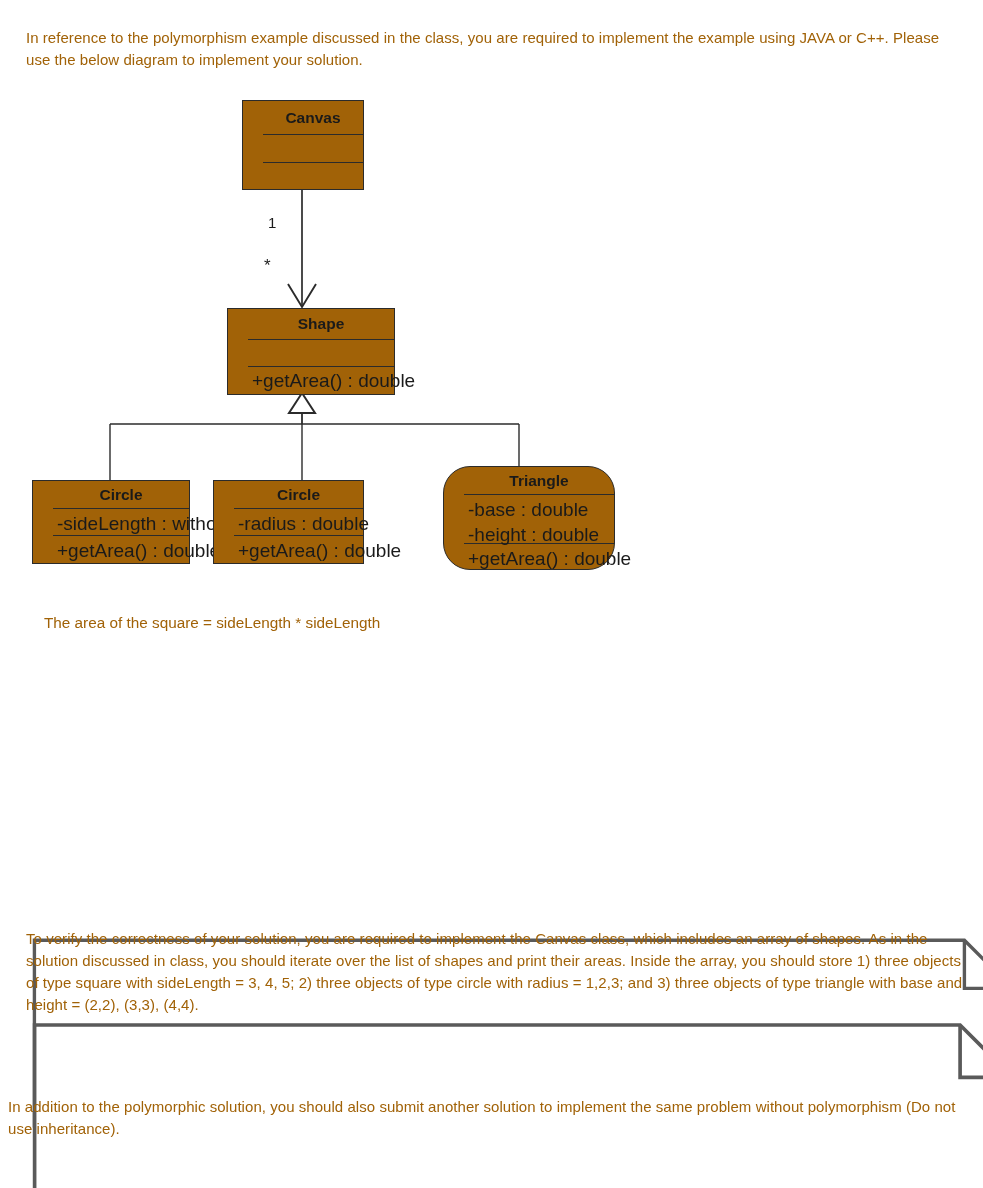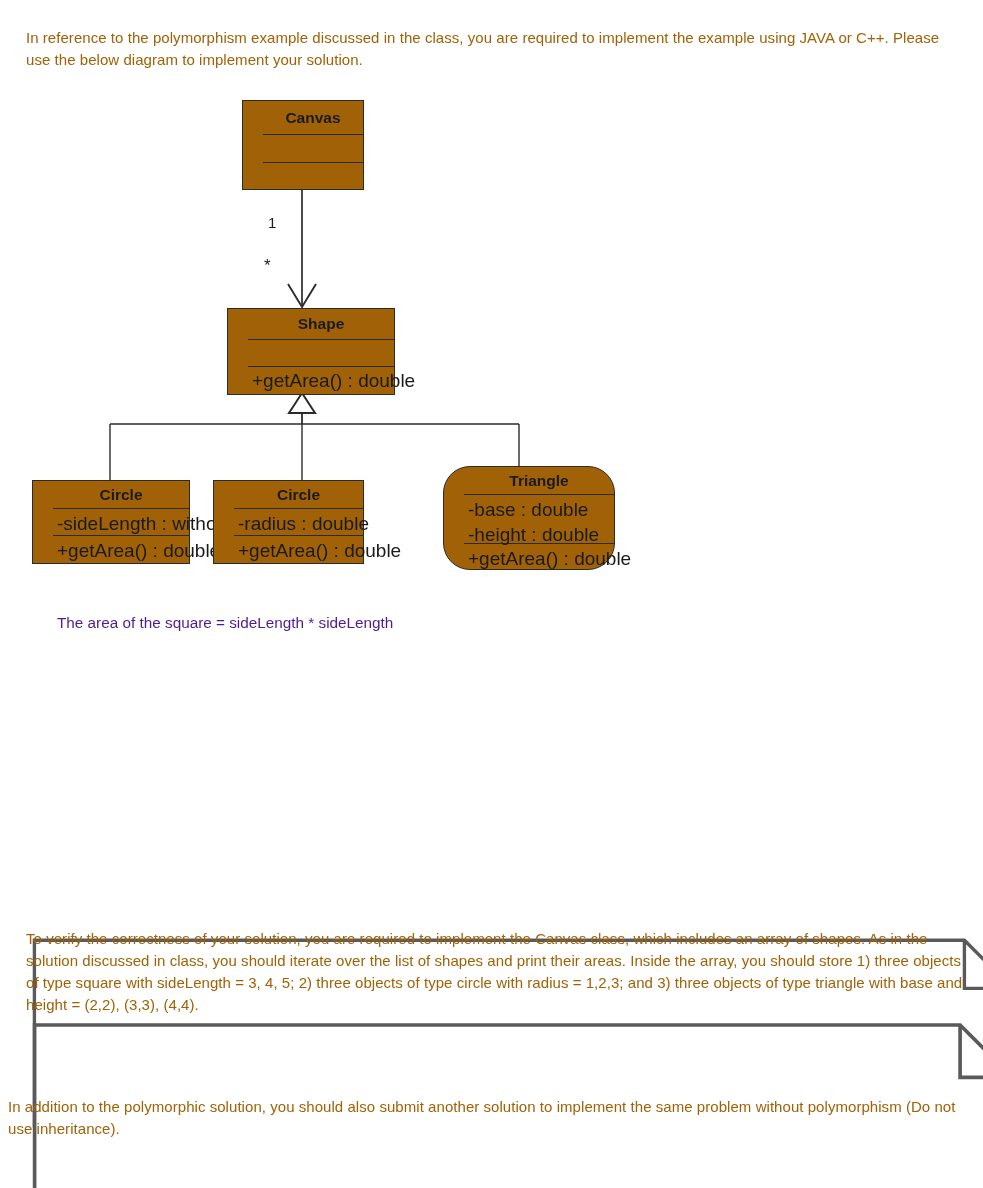--- a/index.html
+++ b/index.html
@@ -113,23 +113,23 @@
   .uml-note {
     position: absolute;
   }
   .uml-note svg {
     position: absolute;
     left: 0; top: 0;
     overflow: visible;
   }
   .uml-note-text {
     position: absolute;
-    left: 25px;
+    left: 12px;
     font-size: 15.3px;
-    color: #4c1d95;
+    color: #a16207;
     white-space: nowrap;
   }
   #note-square   { left: 32px; top: 583px; width: 408px; height: 79px; }
   #note-circle   { left: 32px; top: 677px; width: 376px; height: 80px; }
   #note-triangle { left: 32px; top: 768px; width: 368px; height: 79px; }
   #note-square   .uml-note-text { top: 31px; }
   #note-circle   .uml-note-text { top: 31px; }
   #note-triangle .uml-note-text { top: 31px; }
 </style>
 </head>

